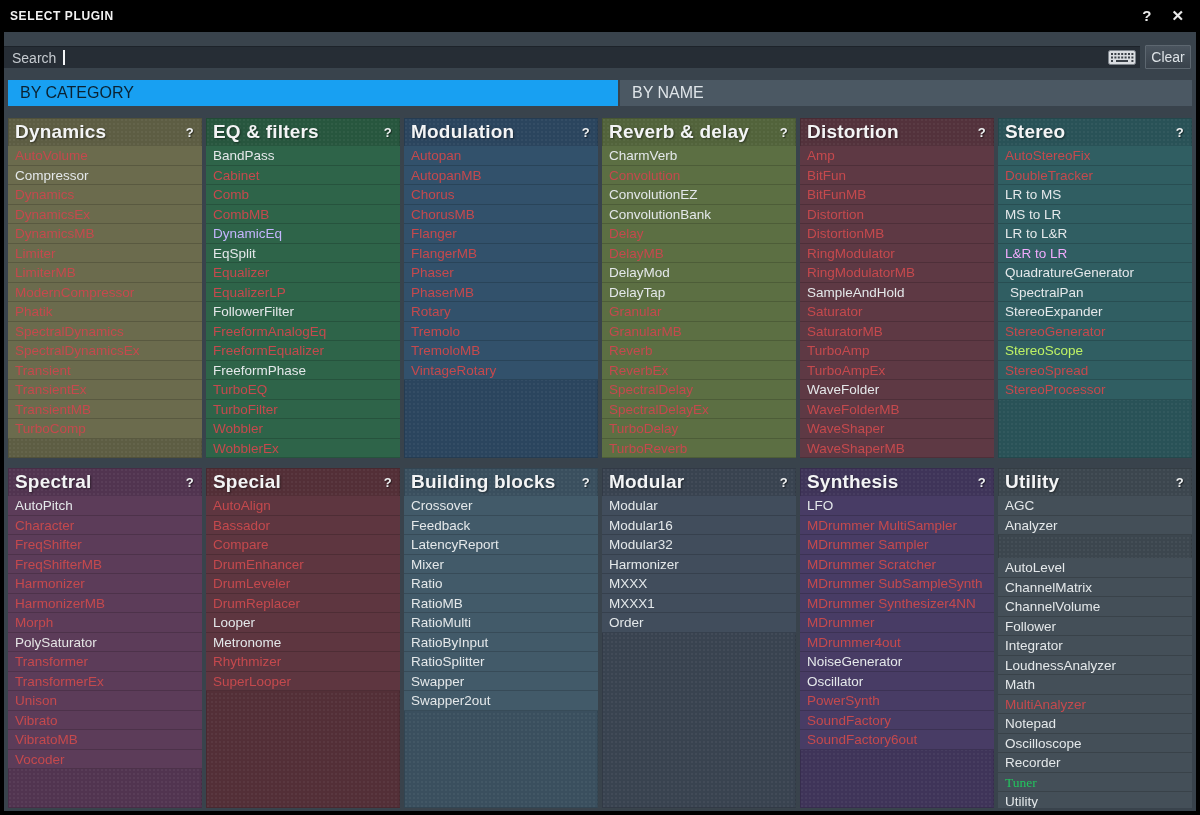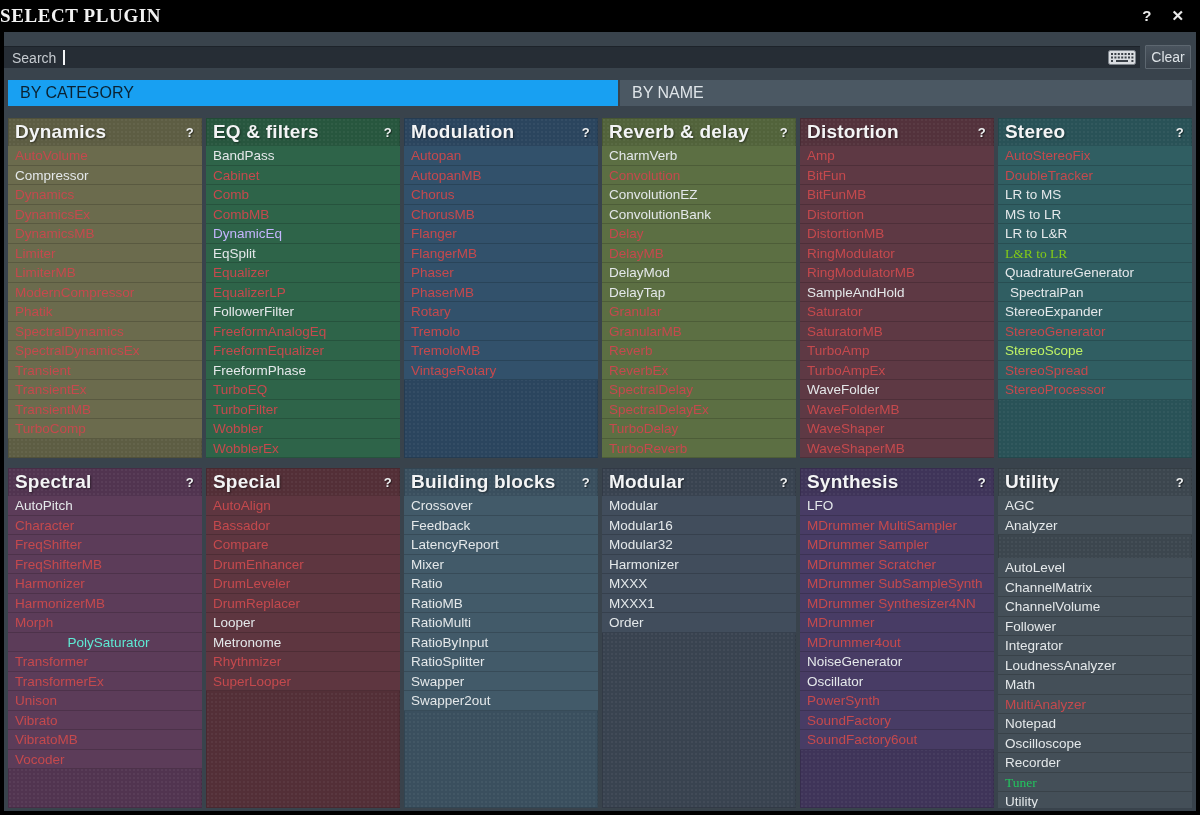--- a/index.html
+++ b/index.html
@@ -8,21 +8,21 @@
     font-family:"Liberation Sans", sans-serif;
     -webkit-font-smoothing:antialiased;
   }
   .window { position:relative; width:1200px; height:815px; background:#000; }
 
   
   .titlebar {
     height:32px; background:#000; display:flex; align-items:center; color:#f2f2f2;
   }
   .titlebar .title {
-    flex:1; font-size:19px; font-weight:bold; letter-spacing:.6px;font-family:Liberation Serif, serif;
+    flex:1; padding-left:10px; font-size:12px; font-weight:bold; letter-spacing:.6px;
   }
   .titlebar .tb-icons { display:flex; gap:20px; padding-right:16px; }
   .titlebar .tb-icons span { font-size:15px; font-weight:bold; color:#e9e9e9; cursor:pointer; }
 
   
   .dlg-body {
     position:absolute; top:32px; left:0; right:0; bottom:0;
     box-sizing:border-box; background:#39434c;
     border-left:4px solid #000; border-right:4px solid #000; border-bottom:4px solid #000;
   }
@@ -238,42 +238,42 @@
         <section class="panel" style="background-color: rgb(41, 82, 87);">
           <div class="panel-header">
             <span>Stereo</span>
             <span class="help">?</span>
           </div>
           <div class="item" style="background-color: rgb(48, 94, 98); color: rgb(197, 73, 77);">AutoStereoFix</div>
           <div class="item" style="background-color: rgb(48, 94, 98); color: rgb(197, 73, 77);">DoubleTracker</div>
           <div class="item" style="background-color: rgb(48, 94, 98); color: rgb(228, 232, 234);">LR to MS</div>
           <div class="item" style="background-color: rgb(48, 94, 98); color: rgb(228, 232, 234);">MS to LR</div>
           <div class="item" style="background-color: rgb(48, 94, 98); color: rgb(228, 232, 234);">LR to L&amp;R</div>
-          <div class="item" style="background-color: rgb(48, 94, 98); color: #84cc16; font-family: Liberation Serif, serif;">L&amp;R to LR</div>
+          <div class="item" style="background-color: rgb(48, 94, 98); color: #f0abfc;">L&amp;R to LR</div>
           <div class="item" style="background-color: rgb(48, 94, 98); color: rgb(228, 232, 234);">QuadratureGenerator</div>
           <div class="item" style="background-color: rgb(48, 94, 98); color: rgb(228, 232, 234); padding-left: 12px;">SpectralPan</div>
           <div class="item" style="background-color: rgb(48, 94, 98); color: rgb(228, 232, 234);">StereoExpander</div>
           <div class="item" style="background-color: rgb(48, 94, 98); color: rgb(197, 73, 77);">StereoGenerator</div>
           <div class="item" style="background-color: rgb(48, 94, 98); color: #bef264;">StereoScope</div>
           <div class="item" style="background-color: rgb(48, 94, 98); color: rgb(197, 73, 77);">StereoSpread</div>
           <div class="item" style="background-color: rgb(48, 94, 98); color: rgb(197, 73, 77);">StereoProcessor</div>
         </section>
         <section class="panel" style="background-color: rgb(81, 52, 80);">
           <div class="panel-header">
             <span>Spectral</span>
             <span class="help">?</span>
           </div>
           <div class="item" style="background-color: rgb(92, 60, 89); color: rgb(228, 232, 234);">AutoPitch</div>
           <div class="item" style="background-color: rgb(92, 60, 89); color: rgb(197, 73, 77);">Character</div>
           <div class="item" style="background-color: rgb(92, 60, 89); color: rgb(197, 73, 77);">FreqShifter</div>
           <div class="item" style="background-color: rgb(92, 60, 89); color: rgb(197, 73, 77);">FreqShifterMB</div>
           <div class="item" style="background-color: rgb(92, 60, 89); color: rgb(197, 73, 77);">Harmonizer</div>
           <div class="item" style="background-color: rgb(92, 60, 89); color: rgb(197, 73, 77);">HarmonizerMB</div>
           <div class="item" style="background-color: rgb(92, 60, 89); color: rgb(197, 73, 77);">Morph</div>
-          <div class="item" style="background-color: rgb(92, 60, 89); color: #5eead4; text-align: center;">PolySaturator</div>
+          <div class="item" style="background-color: rgb(92, 60, 89); color: #e5e5e5;">PolySaturator</div>
           <div class="item" style="background-color: rgb(92, 60, 89); color: rgb(197, 73, 77);">Transformer</div>
           <div class="item" style="background-color: rgb(92, 60, 89); color: rgb(197, 73, 77);">TransformerEx</div>
           <div class="item" style="background-color: rgb(92, 60, 89); color: rgb(197, 73, 77);">Unison</div>
           <div class="item" style="background-color: rgb(92, 60, 89); color: rgb(197, 73, 77);">Vibrato</div>
           <div class="item" style="background-color: rgb(92, 60, 89); color: rgb(197, 73, 77);">VibratoMB</div>
           <div class="item" style="background-color: rgb(92, 60, 89); color: rgb(197, 73, 77);">Vocoder</div>
         </section>
         <section class="panel" style="background-color: rgb(83, 47, 55);">
           <div class="panel-header">
             <span>Special</span>

